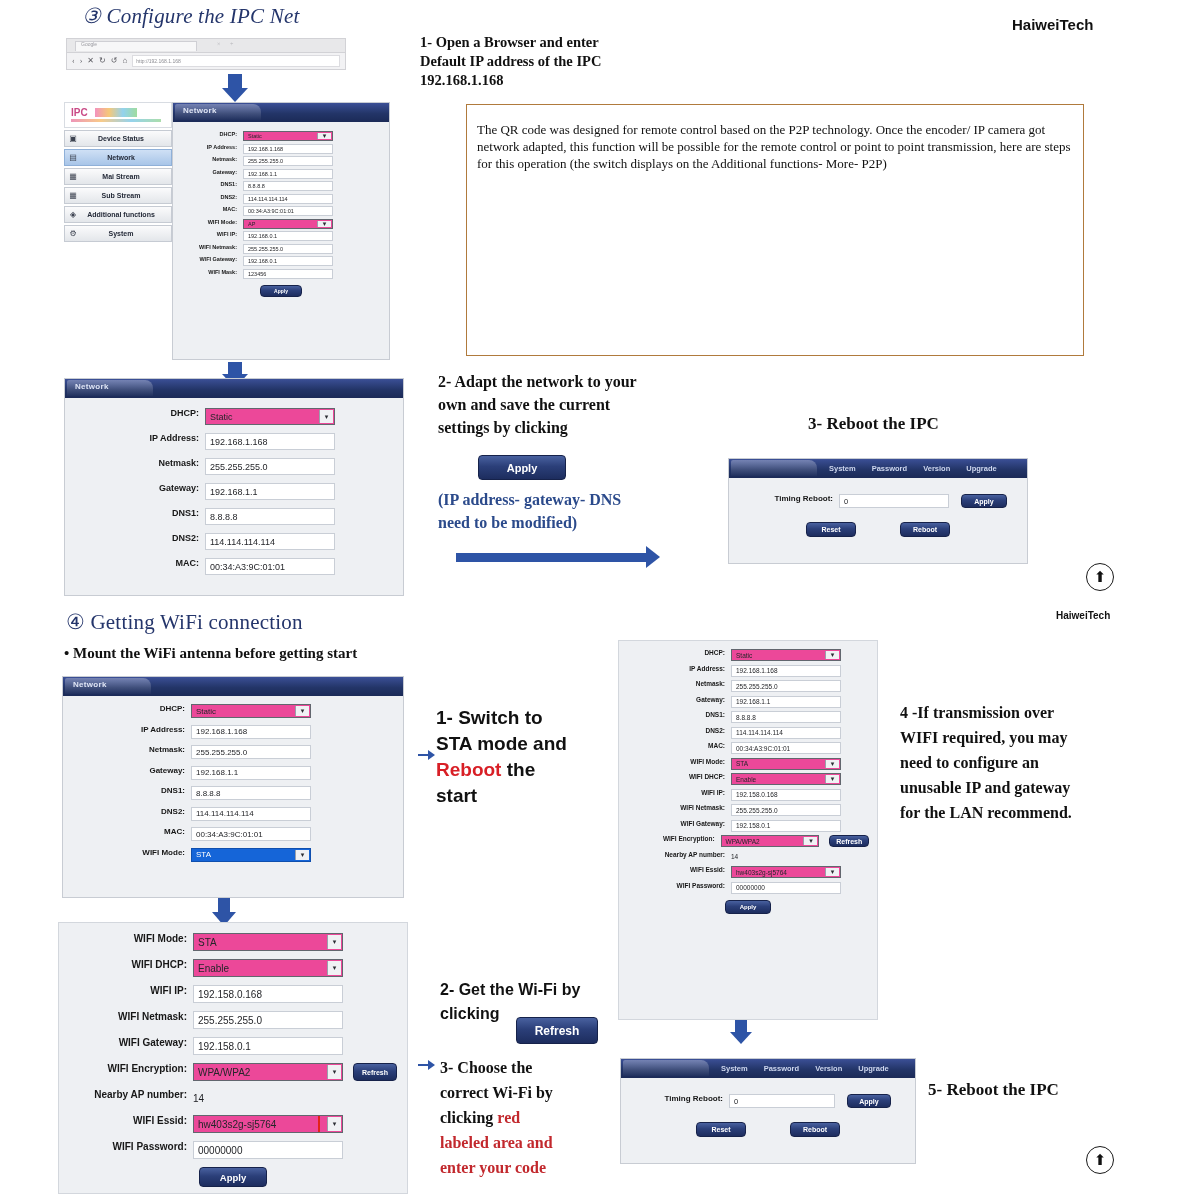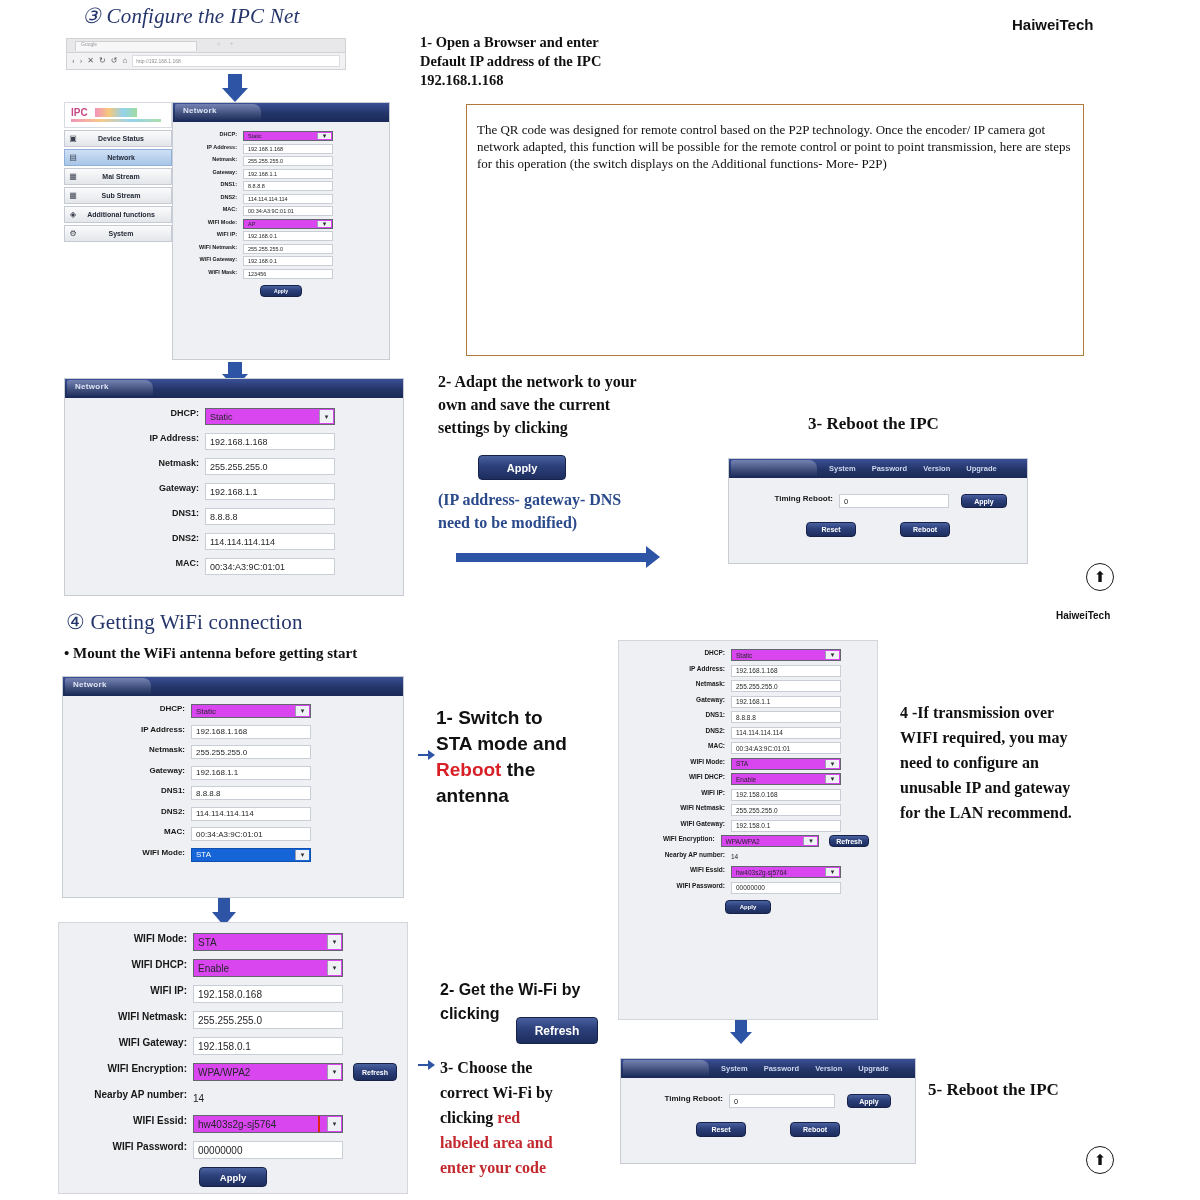--- a/index.html
+++ b/index.html
@@ -63,21 +63,21 @@
     text-align:right;font-family:"Liberation Sans",sans-serif;font-weight:bold;
     color:#171717;padding-right:6px;box-sizing:border-box;
   }
   .row .fld{
     background:#fff;border:1px solid #9aa0ab;box-sizing:border-box;
     font-family:"Liberation Sans",sans-serif;color:#25262a;display:flex;align-items:center;
     padding-left:4px;overflow:hidden;white-space:nowrap;
   }
   .row .fld.plain{border:1px solid #c9ced6;background:#fff;}
   .row .sel{
-    background:#d946ef;border:1px solid #62666e;box-sizing:border-box;position:relative;
+    background:#ec4899;border:1px solid #62666e;box-sizing:border-box;position:relative;
     font-family:"Liberation Sans",sans-serif;color:#25262a;display:flex;align-items:center;
     padding-left:4px;overflow:hidden;white-space:nowrap;
   }
   .row .sel .arrow{
     position:absolute;right:1px;top:1px;bottom:1px;width:13px;background:#f0f1f4;
     border-left:1px solid #9aa0ab;display:flex;align-items:center;justify-content:center;
     font-size:7px;color:#2b2d33;
   }
   .row .sel.hl{background:#1565d8;border-color:#0f4fae;color:#fff;}
   .row .static{
@@ -396,21 +396,21 @@
         <div class="sel hl" style="width: 120px; height: 14px; font-size: 8px;">STA<span class="arrow">▾</span></div>
       </div>
     </div>
 </div>
 
 <div class="abs sans-note" style="left:436px;top:705px;width:175px;">
   <div>1- Switch to</div>
   <div>STA mode and</div>
   <div><span class="red">Reboot</span>
        <span>the</span></div>
-  <div>antenna</div>
+  <div>start</div>
 </div>
 <div class="abs" style="left:418px;top:750px;display:flex;align-items:center;">
   <div class="sm-rt-stem" style="width:10px;"></div>
     <div class="sm-rt-head"></div>
 </div>
 
 <div class="abs" style="left:618px;top:640px;width:260px;height:380px;background:#eef0f3;border:1px solid #d3d7dd;box-sizing:border-box;">
   <div class="form" style="padding-top:8px;" id="wifi-right-form">
       <div class="row" style="margin-bottom: 3.5px;">
         <div class="lbl" style="width: 104px; font-size: 6.5px;">DHCP:</div>

